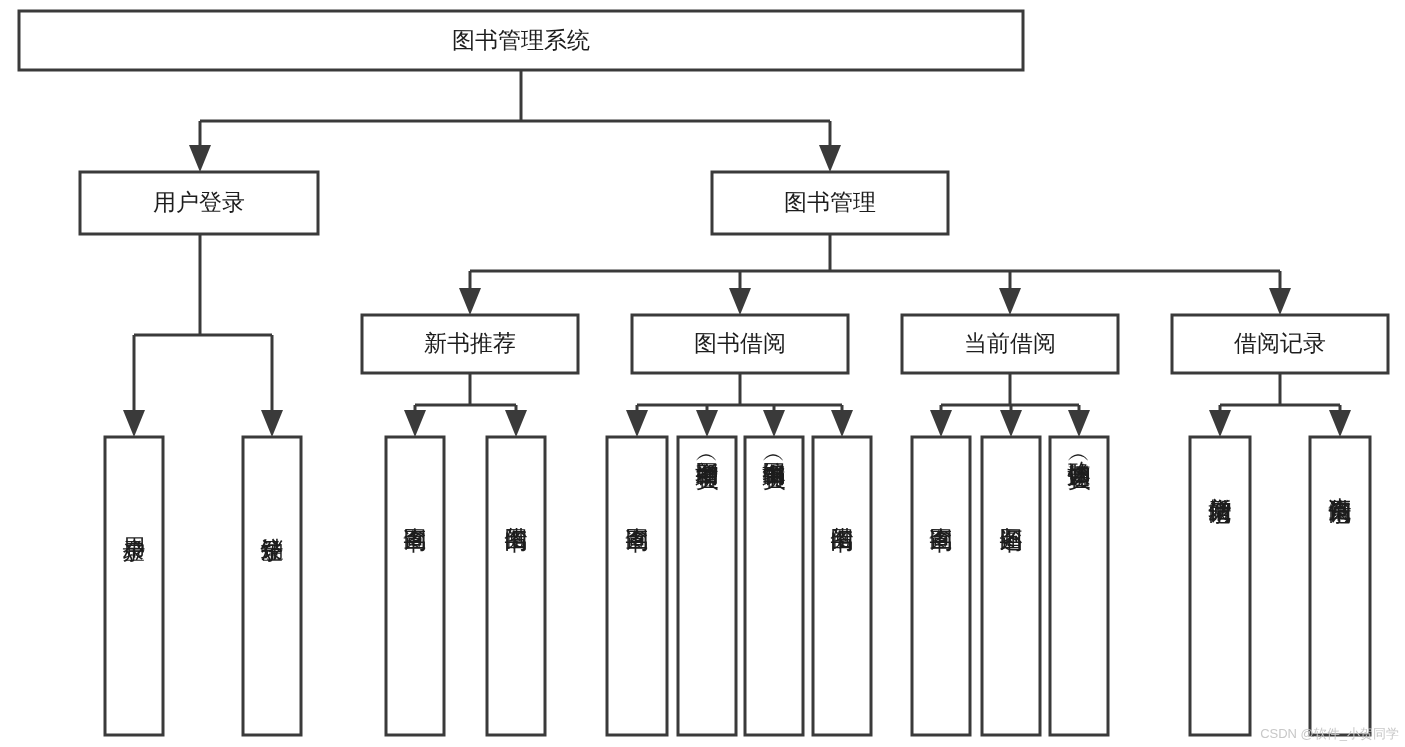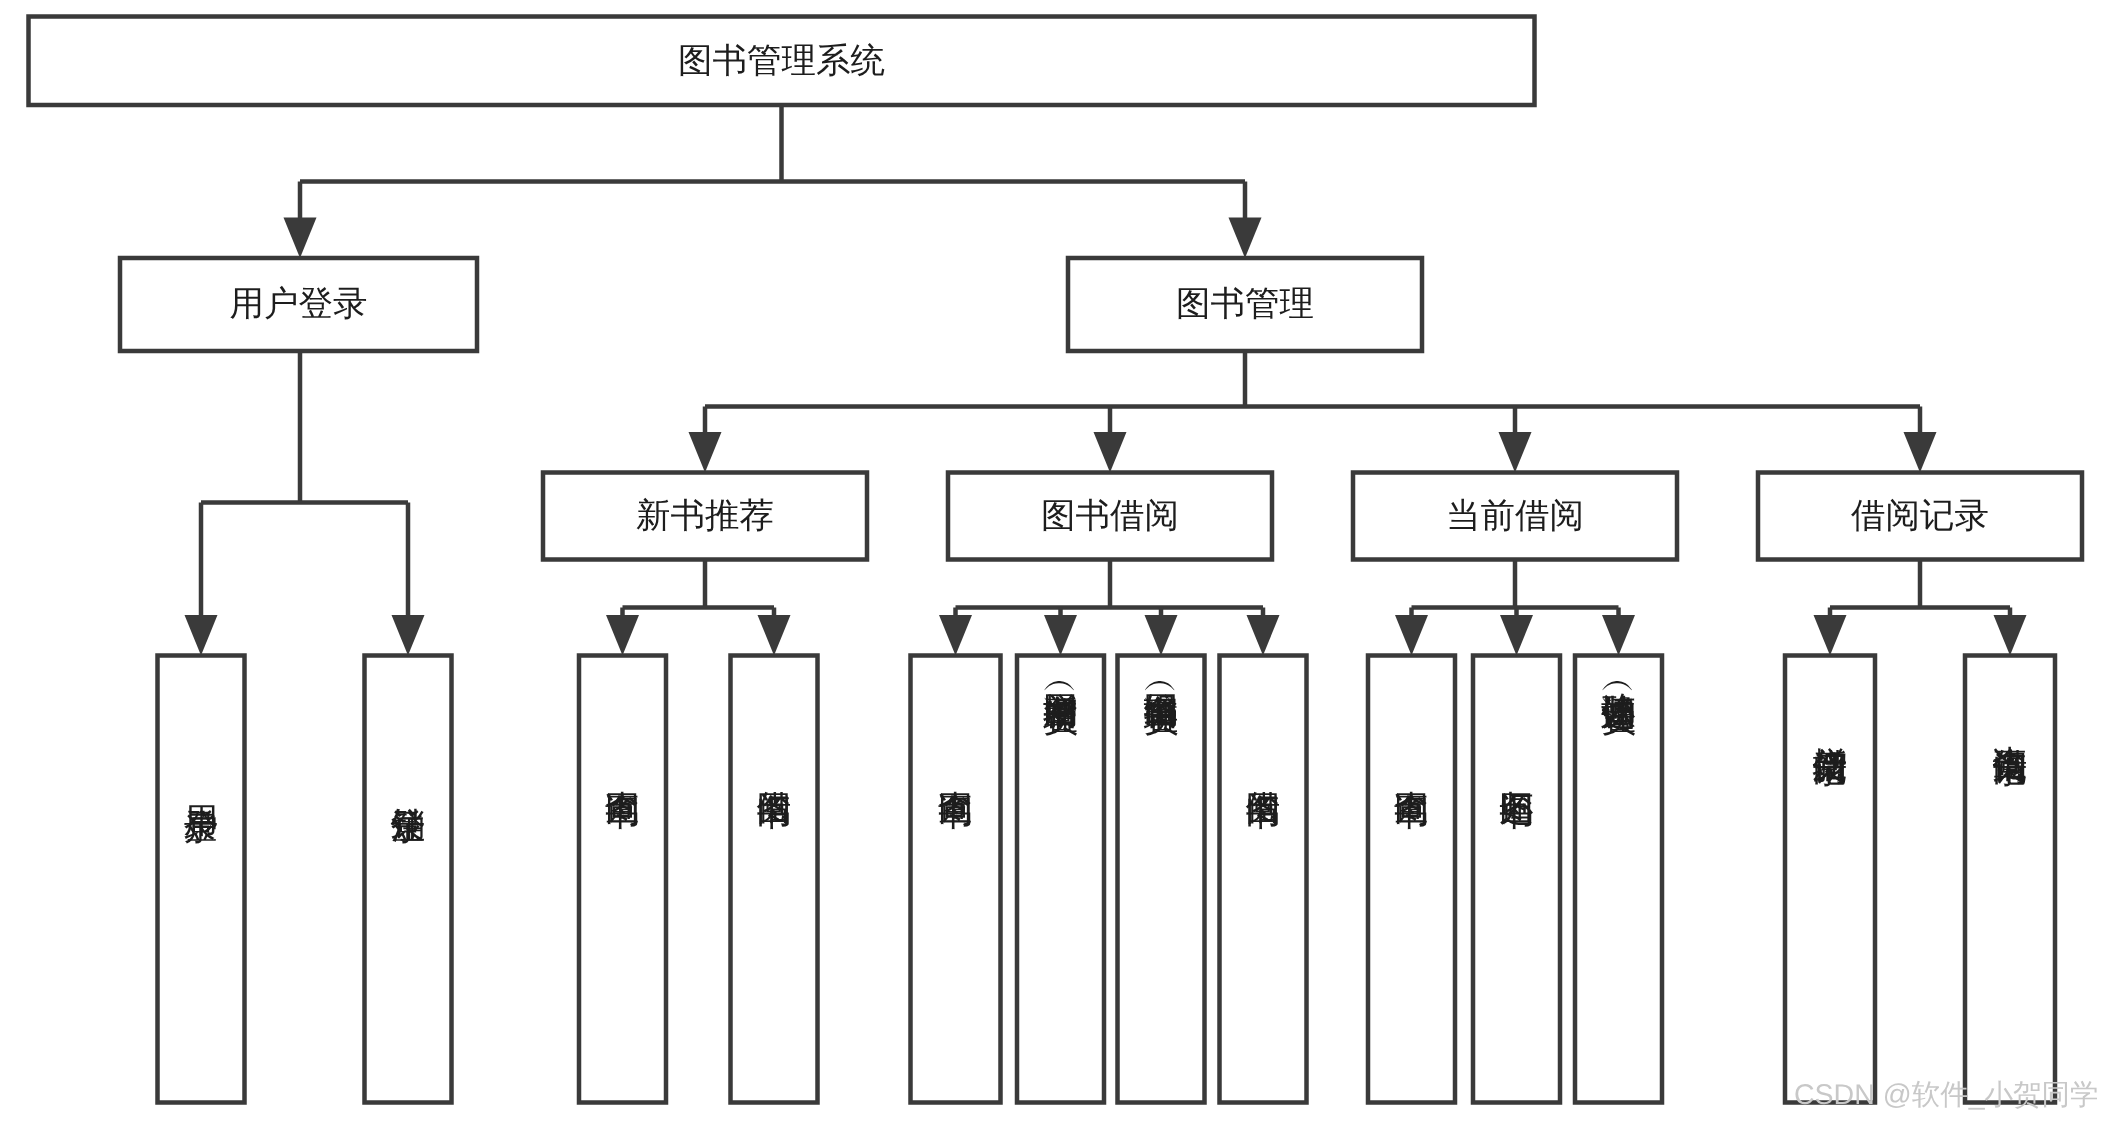--- a/index.html
+++ b/index.html
@@ -68,21 +68,21 @@
     line-height: 1.18;
     color: #1d1d1d;
     letter-spacing: 1px;
     white-space: nowrap;
   }
   .watermark {
     position: absolute;
     right: 6px;
     bottom: 4px;
     font-family: "Liberation Sans", "DejaVu Sans", sans-serif;
-    font-size: 19px;
+    font-size: 13px;
     color: #c8c8c8;
     white-space: nowrap;
     pointer-events: none;
   }
 </style>
 </head>
 <body>
 
 <div id="diagram-root">
 

